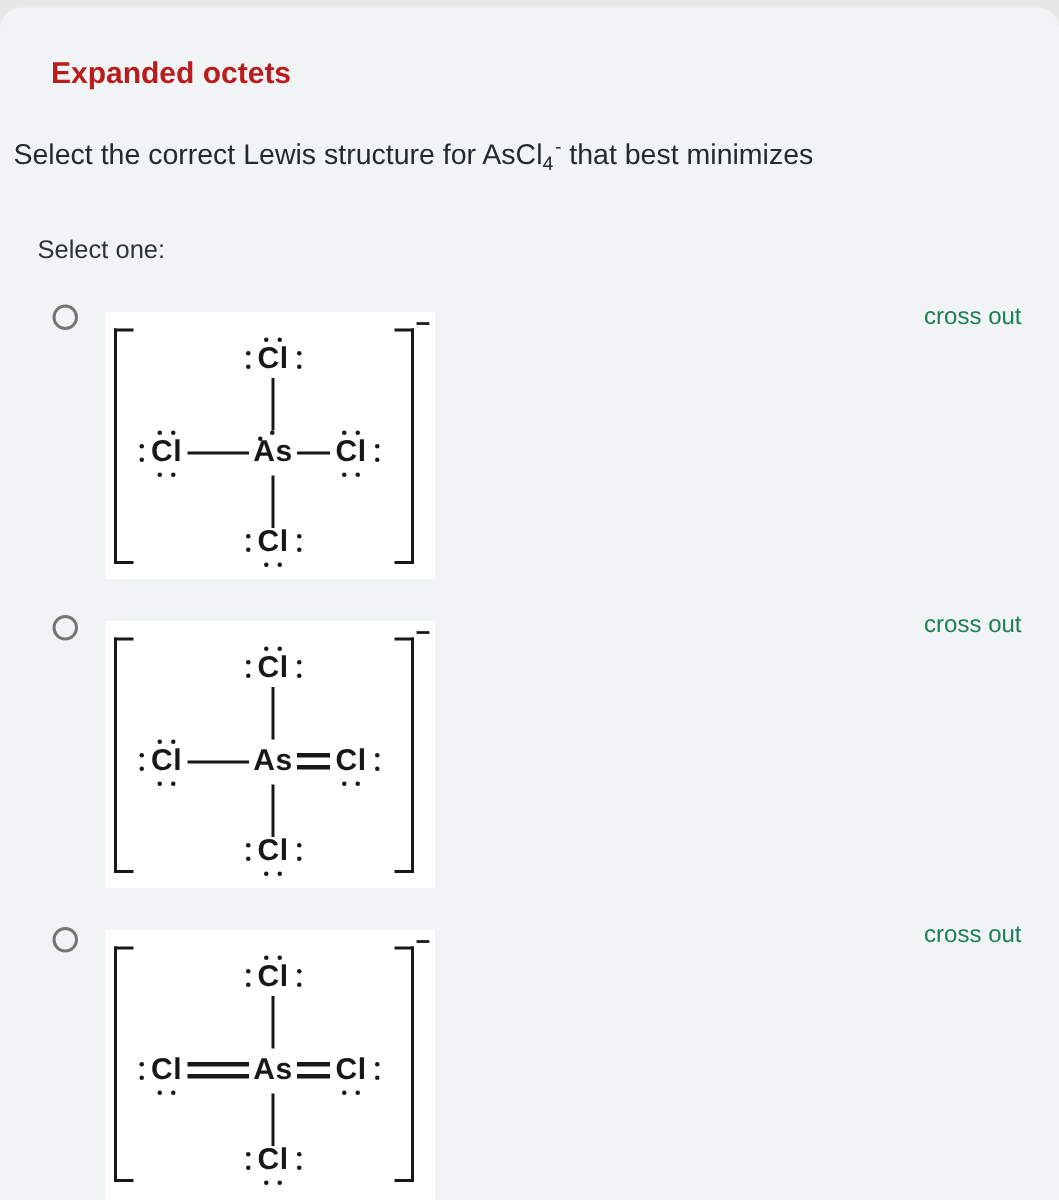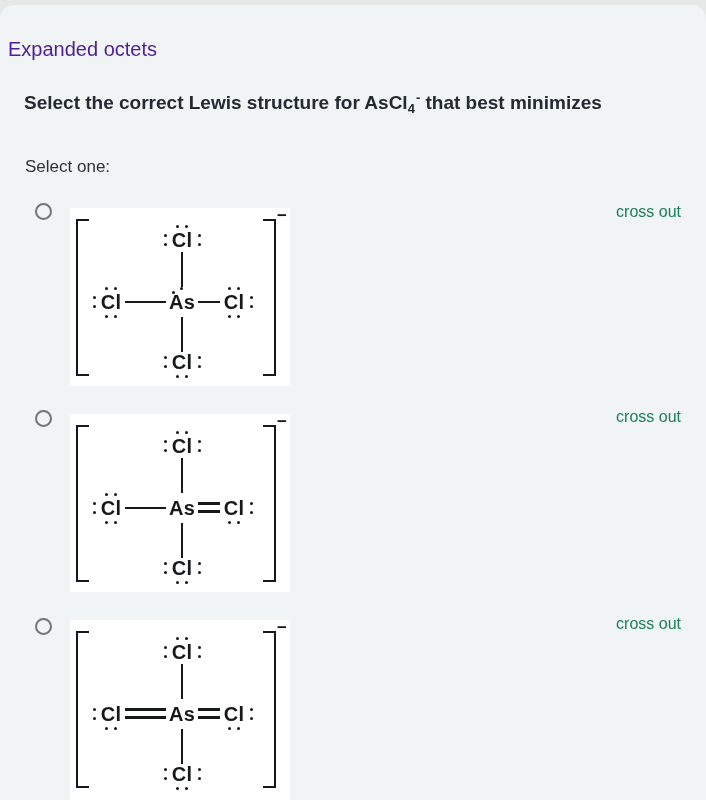--- a/index.html
+++ b/index.html
@@ -8,26 +8,26 @@
     background:var(--outside,#e6e7e7);
     font-family:"Liberation Sans",sans-serif;
     overflow:hidden;
   }
   .card{
     position:absolute;top:5px;left:0;right:0;bottom:0;
     background:var(--card,#f0f4f4);
     border-radius:14px 14px 0 0;
   }
   .title{
-    position:absolute;left:8px;top:16px;
-    font-size:20px;font-weight:400;color:#4c1d95;
+    position:absolute;left:34px;top:16px;
+    font-size:20px;font-weight:700;color:#b91c1c;
   }
   .question{
-    position:absolute;left:24px;top:57px;
-    font-size:19px;color:var(--text,#232a30);line-height:33px;max-width:650px;font-weight:bold;
+    position:absolute;left:9px;top:57px;
+    font-size:19px;color:var(--text,#232a30);line-height:33px;max-width:650px;
   }
   .question sub{font-size:13px;vertical-align:-4px}
   .question sup{font-size:13px;vertical-align:7px;margin-left:1px}
   .select-one{
     position:absolute;left:25px;top:152px;
     font-size:17px;color:#2d3338;
   }
   .option{position:absolute;left:0;right:0;height:200px}
   .o1{top:195px}.o2{top:402px}.o3{top:608px}
   .radio{

